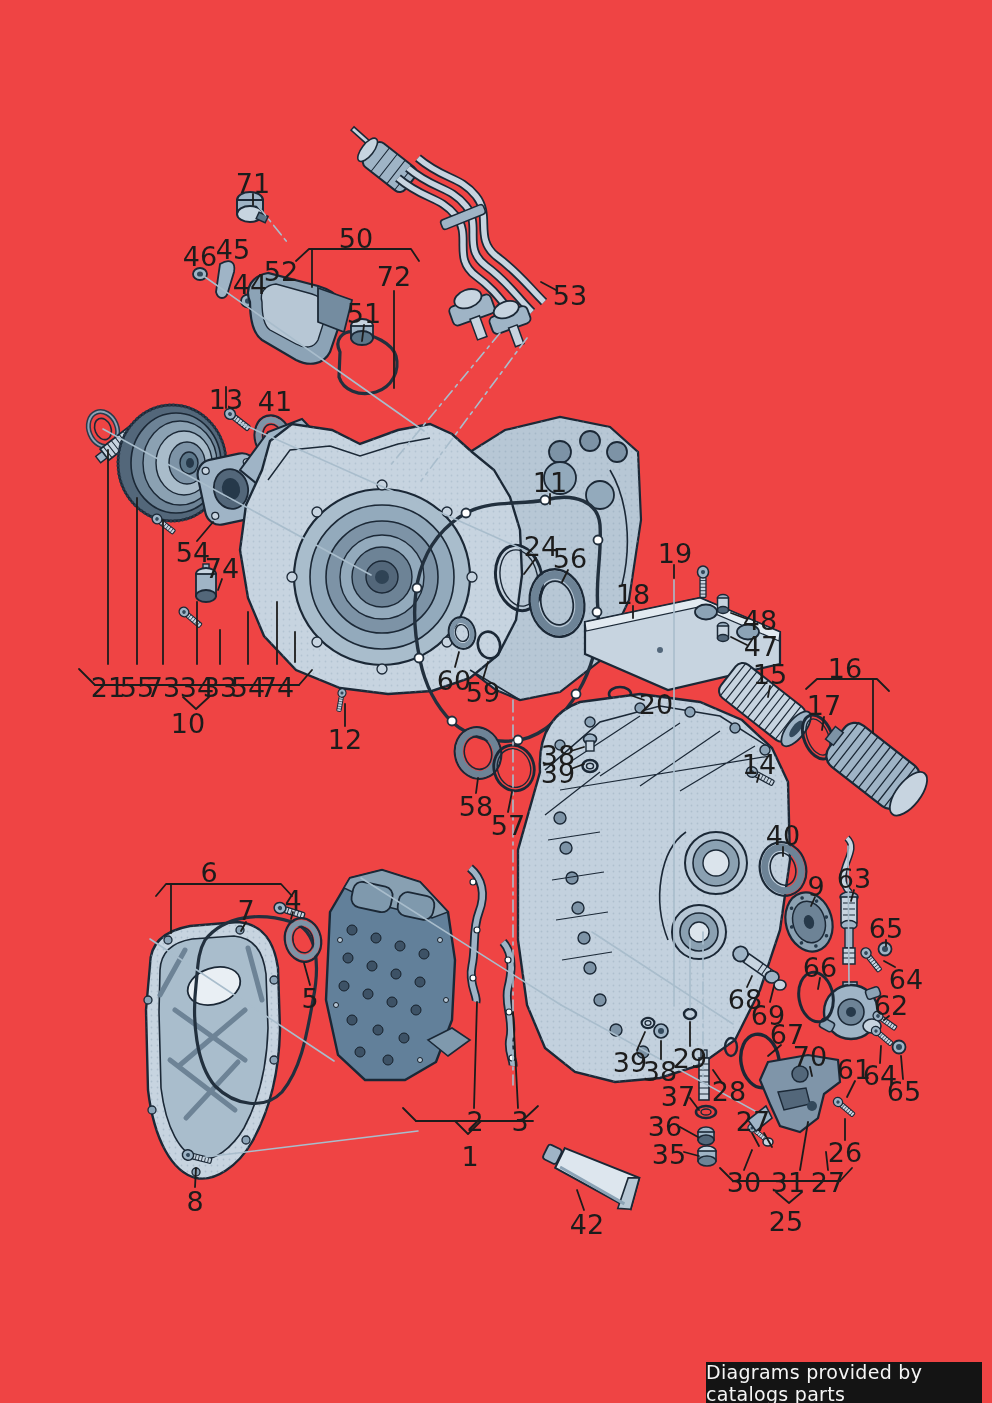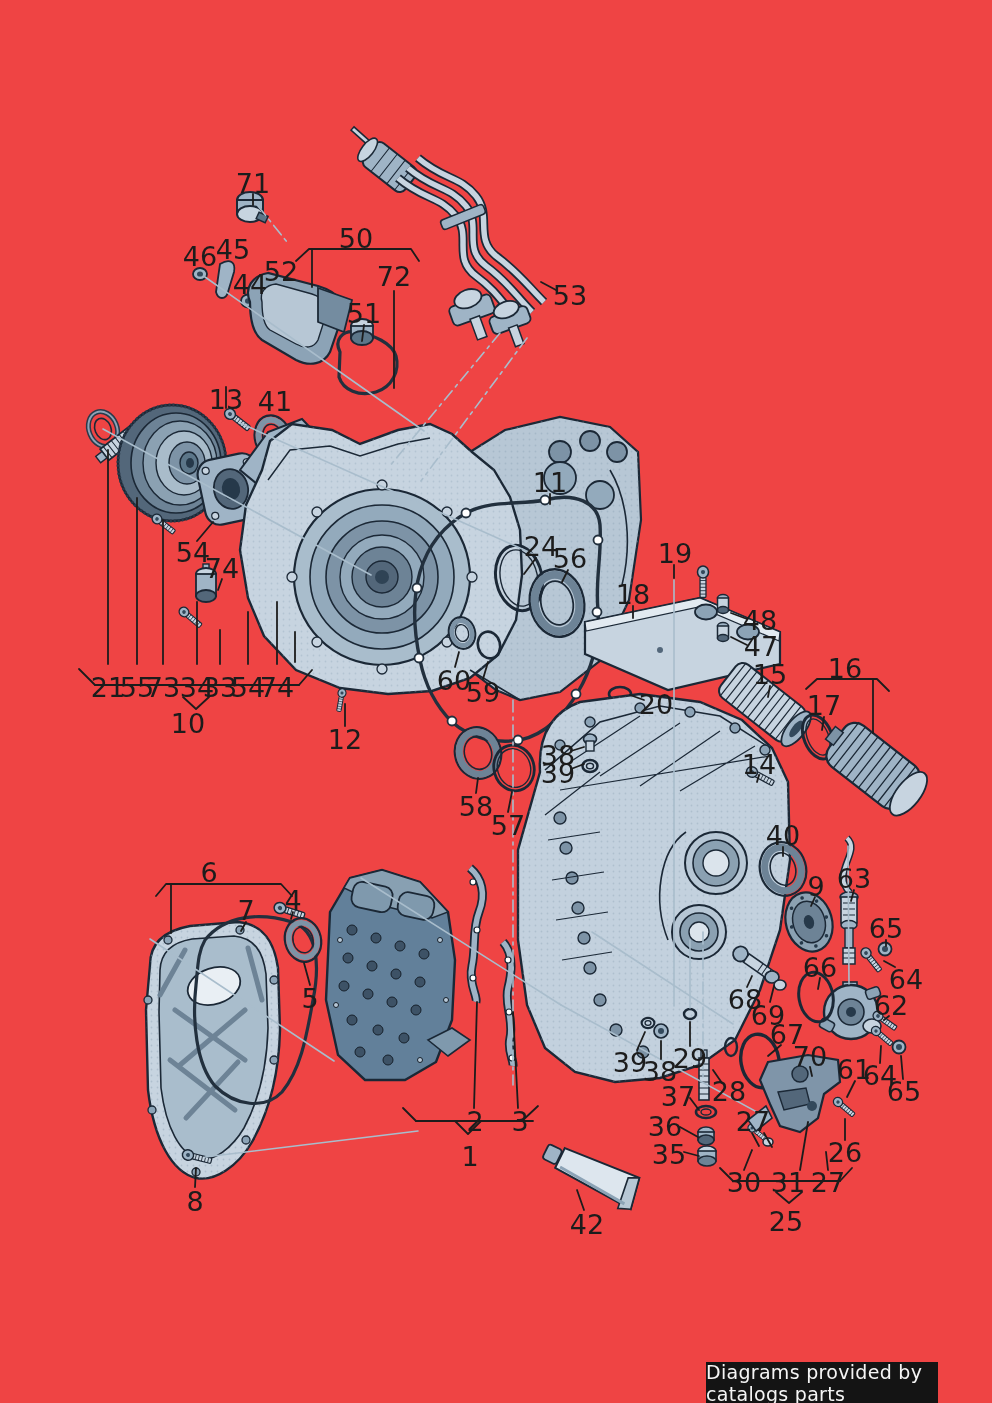--- a/index.html
+++ b/index.html
@@ -3,21 +3,21 @@
 <meta charset="utf-8">
 <style>
   html,body{margin:0;padding:0;background:#ffffff;}
   .stage{position:relative;width:992px;height:1403px;background:#ef4444;overflow:hidden;
          font-family:"DejaVu Sans","Liberation Sans",sans-serif;}
   svg{position:absolute;left:0;top:0;}
   .callout{font-family:"DejaVu Sans","Liberation Sans",sans-serif;font-size:27px;fill:#1c1c1c;}
   .leader{fill:none;stroke:#1c1c1c;stroke-width:1.8;stroke-linecap:round;stroke-linejoin:round;}
   .axis{fill:none;stroke:#a9bdcc;stroke-width:1.6;stroke-linecap:round;}
   .axis.dash{stroke-dasharray:12 5 3 5;}
-  .watermark{position:absolute;left:706px;top:1362px;width:232px;height:41px;
+  .watermark{position:absolute;left:706px;top:1362px;width:276px;height:41px;
              background:#141414;color:#f5f5f5;display:flex;align-items:center;justify-content:center;
              font-size:19px;letter-spacing:.3px;}
 </style>
 </head>
 <body>
 
 <div class="stage">
 
 <svg id="art" width="992" height="1403" viewBox="0 0 992 1403">
   <defs>

